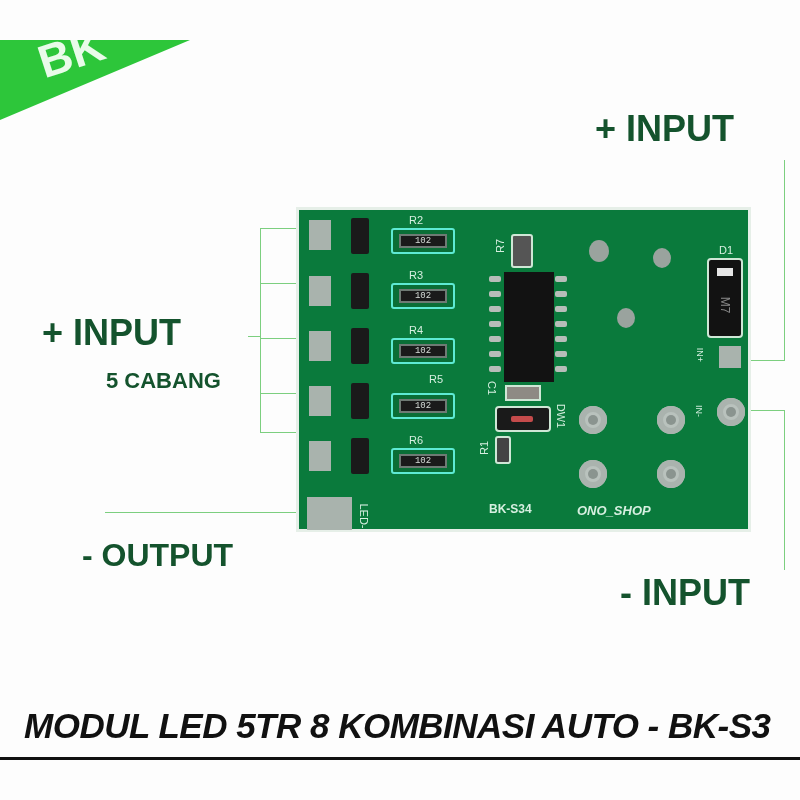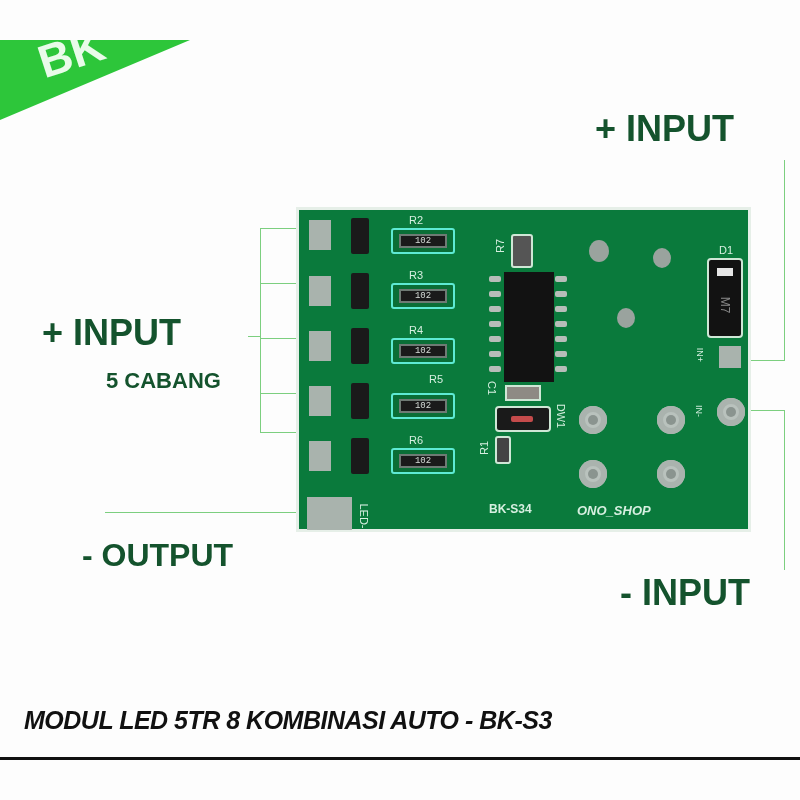--- a/index.html
+++ b/index.html
@@ -11,21 +11,21 @@
   .pcb { left:296px; top:207px; width:455px; height:325px; background:#0a7a3c; border:3px solid #e6efe8; box-sizing:border-box; }
   .pad { background:#a9b3ad; position:absolute; }
   .trans { background:#1a1a1a; position:absolute; border-radius:2px; }
   .res { position:absolute; width:64px; height:26px; border:2px solid #5eead4; border-radius:3px; background:#0a6e36; box-sizing:border-box; }
   .res-body { position:absolute; left:6px; top:4px; width:48px; height:14px; background:#1a1a1a; border:2px solid #6e7a74; box-sizing:border-box; color:#d6dcd8; font-size:9px; font-family:"Liberation Mono", monospace; text-align:center; line-height:10px; }
   .silk { color:#d6efe0; font-family:"Liberation Sans", sans-serif; font-size:11px; position:absolute; white-space:nowrap; }
   .ic { position:absolute; background:#121212; }
   .pin { position:absolute; width:12px; height:6px; background:#b7bdb9; border-radius:2px; }
   .hole { position:absolute; width:28px; height:28px; border-radius:50%; background:#b9c2bd; box-shadow: inset 0 0 0 6px #aab3ae; }
   .hole::after { content:""; position:absolute; left:9px; top:9px; width:10px; height:10px; border-radius:50%; background:#8a948f; }
-  .title { left:24px; top:706px; font-size:25px; font-weight:bold; font-style:italic; color:#111; letter-spacing:-0.5px; white-space:nowrap; }
+  .title { left:24px; top:706px; font-size:35px; font-weight:bold; font-style:italic; color:#111; letter-spacing:-0.5px; white-space:nowrap; }
   .rule { left:0; top:757px; width:800px; height:3px; background:#111; }
 </style>
 </head>
 <body>
 
 <div class="abs banner">
   <svg width="800" height="90" style="position:absolute;left:0;top:0">
     <polygon points="0,0 190,0 0,80" fill="#2dc63a"></polygon>
   </svg>
   <div class="abs" style="left:38px;top:-14px;font-size:46px;font-weight:bold;color:#e9fbe9;transform:rotate(-18deg);font-family:'Liberation Sans',sans-serif;">BK</div>

